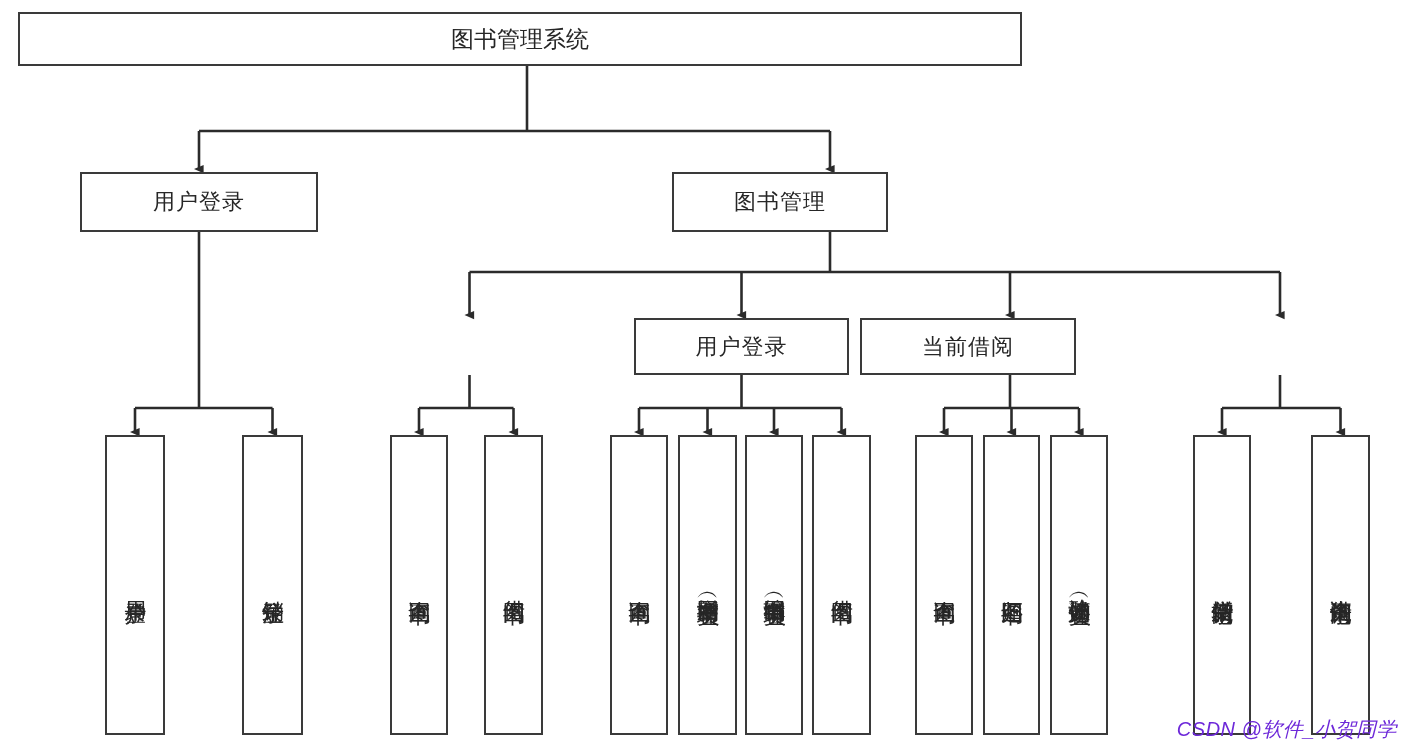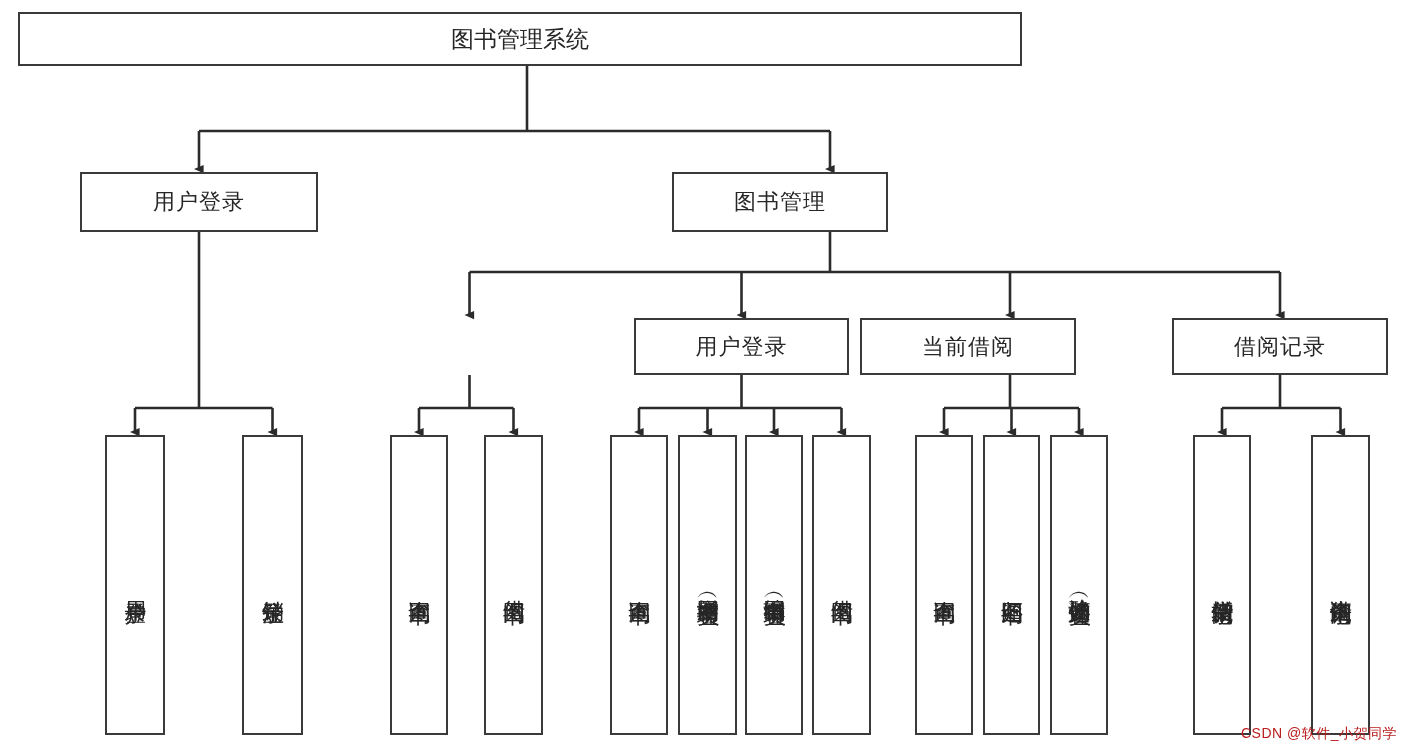--- a/index.html
+++ b/index.html
@@ -52,25 +52,26 @@
     line-height: 1.04;
     letter-spacing: 1px;
     white-space: nowrap;
     text-align: center;
     color: #262626;
   }
   .watermark {
     position: absolute;
     right: 8px;
     bottom: 4px;
-    font-size: 14px;
-    color: #b91c1c;
+    font-size: 20px;
+    color: #6d28d9;
     letter-spacing: 0.5px;
     white-space: nowrap;
     pointer-events: none;
+    font-style: italic;
   }
 </style>
 </head>
 <body>
 
 <div id="canvas">
 
   <svg id="wires" viewBox="0 0 1405 747" xmlns="http://www.w3.org/2000/svg">
     <defs>
       <marker id="arrowhead" markerWidth="11" markerHeight="11" refX="4.4" refY="5.2" orient="auto" markerUnits="userSpaceOnUse">
@@ -124,23 +125,20 @@
   <div class="node horiz" style="left: 672px; top: 172px; width: 216px; height: 60px;">
     <span>图书管理</span>
   </div>
 
   <div class="node horiz" style="left: 634px; top: 318px; width: 215px; height: 57px;">
     <span>用户登录</span>
   </div>
   <div class="node horiz" style="left: 860px; top: 318px; width: 216px; height: 57px;">
     <span>当前借阅</span>
   </div>
-  <div class="node horiz" style="left: 1172px; top: 318px; width: 216px; height: 57px;">
-    <span>借阅记录</span>
-  </div>
 
   <div class="node leaf" style="left: 105px; top: 435px; width: 60px; height: 300px;">
     <span class="vtext">用户登录</span>
   </div>
   <div class="node leaf" style="left: 242px; top: 435px; width: 61px; height: 300px;">
     <span class="vtext">注销登录</span>
   </div>
   <div class="node leaf" style="left: 390px; top: 435px; width: 58px; height: 300px;">
     <span class="vtext">查询图书</span>
   </div>

